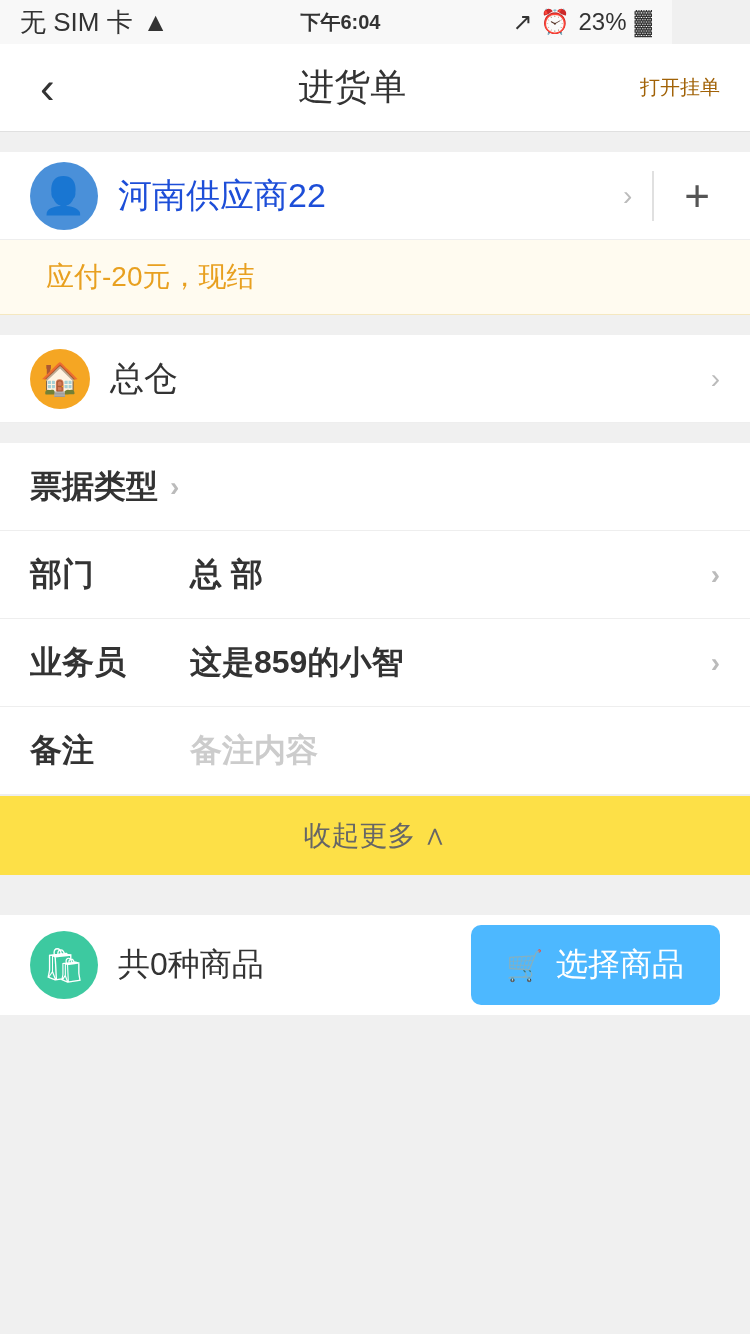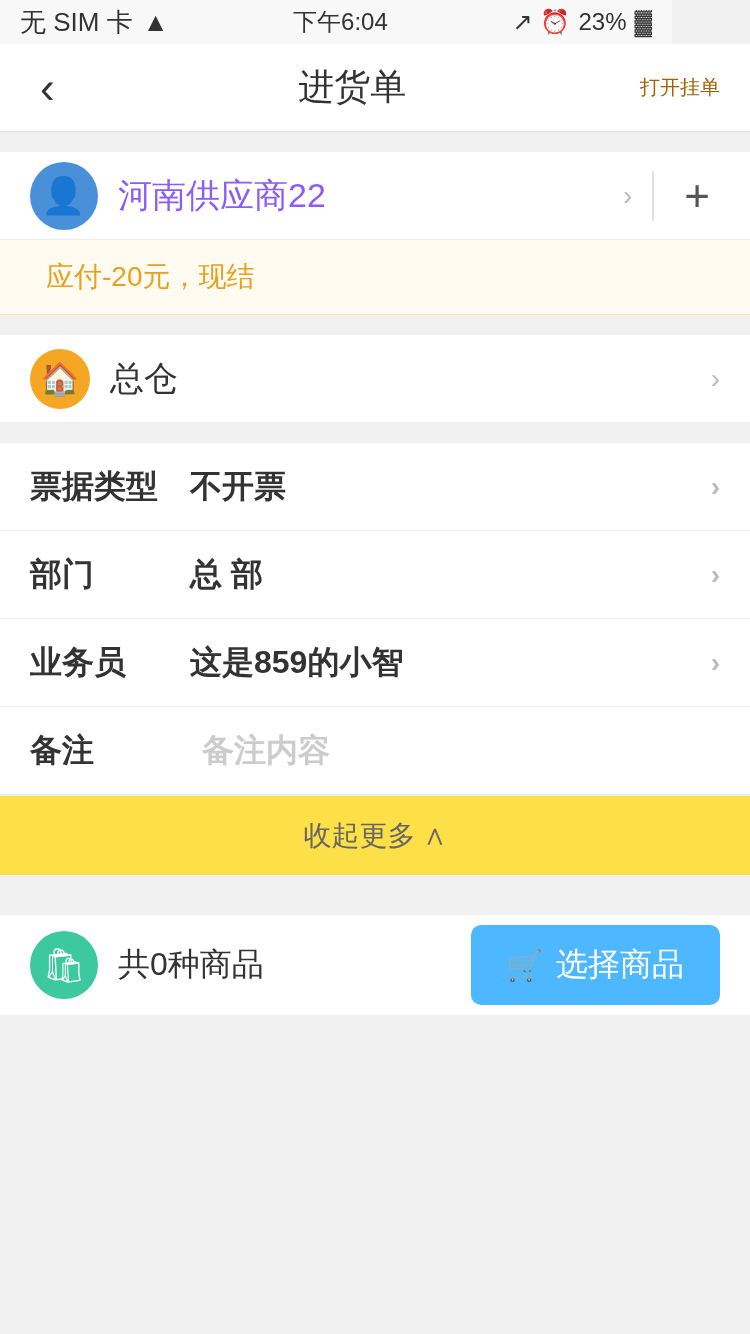--- a/index.html
+++ b/index.html
@@ -19,21 +19,21 @@
       height: 44px;
       background: #f8f8f8;
       display: flex;
       align-items: center;
       justify-content: space-between;
       padding: 0 20px;
       font-size: 26px;
       color: #333;
     }
     .status-left { display: flex; align-items: center; gap: 10px; }
-    .status-center { font-weight: 400; font-size: 24px; }
+    .status-center { font-weight: 700; font-size: 20px; }
     .status-right { display: flex; align-items: center; gap: 8px; font-size: 24px; }
 
     
     .nav-bar {
       width: 750px;
       height: 88px;
       background: #fff;
       display: flex;
       align-items: center;
       justify-content: space-between;
@@ -85,21 +85,21 @@
       margin-right: 20px;
       flex-shrink: 0;
     }
     .avatar-icon {
       font-size: 36px;
       color: #fff;
     }
     .supplier-name {
       flex: 1;
       font-size: 34px;
-      color: #8b5cf6;
+      color: #1d4ed8;
     }
     .row-chevron {
       font-size: 28px;
       color: #bbb;
     }
     .supplier-divider {
       width: 2px;
       height: 50px;
       background: #e0e0e0;
       margin: 0 20px;
@@ -172,21 +172,21 @@
     .form-value {
       flex: 1;
       font-size: 32px;
       color: #333;
       margin-left: 20px;
     }
     .form-placeholder {
       flex: 1;
       font-size: 32px;
       color: #ccc;
-      margin-left: 32px;
+      margin-left: 20px;
     }
 
     
     .collapse-row {
       background: #fde047;
       display: flex;
       align-items: center;
       justify-content: center;
       height: 80px;
       border-top: 1px solid #eee;
@@ -293,21 +293,20 @@
   <span class="warehouse-name">总仓</span>
   <span class="row-chevron">›</span>
 </div>
 
 <div class="section-divider"></div>
 
 <div class="form-section">
 
   <div class="form-row">
     <span class="form-label">票据类型</span>
-    <span class="form-value">不开票</span>
     <span class="row-chevron">›</span>
   </div>
 
   <div class="form-row">
     <span class="form-label">部门</span>
     <span class="form-value">总 部</span>
     <span class="row-chevron">›</span>
   </div>
 
   <div class="form-row">

